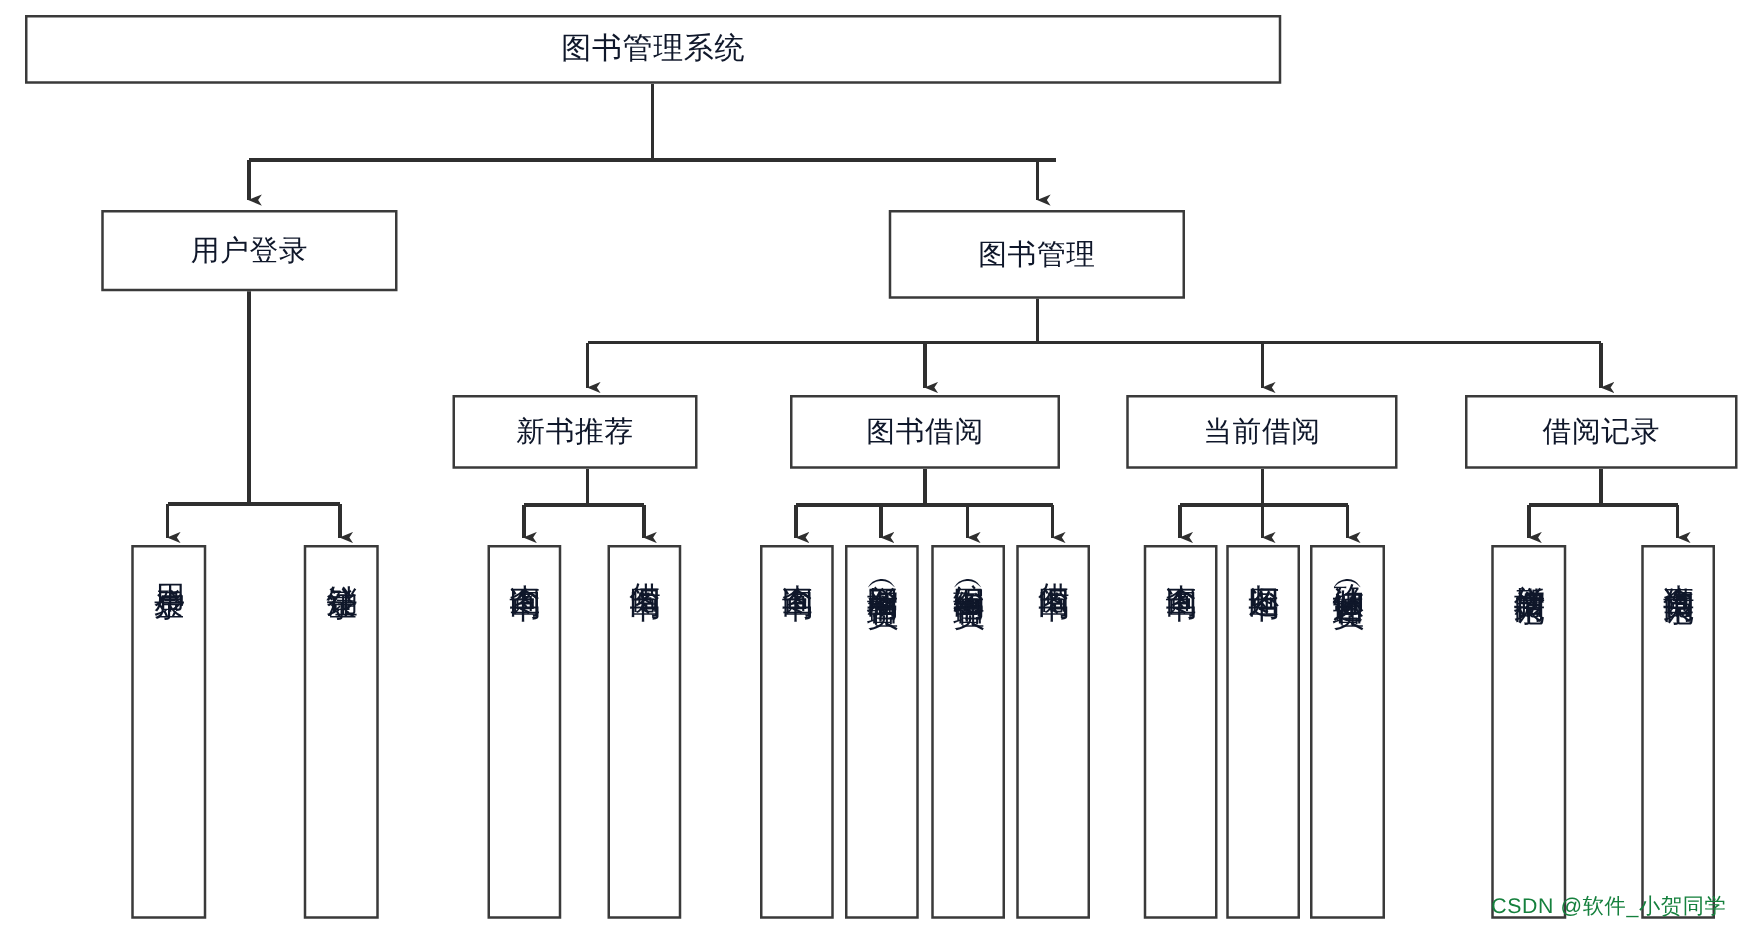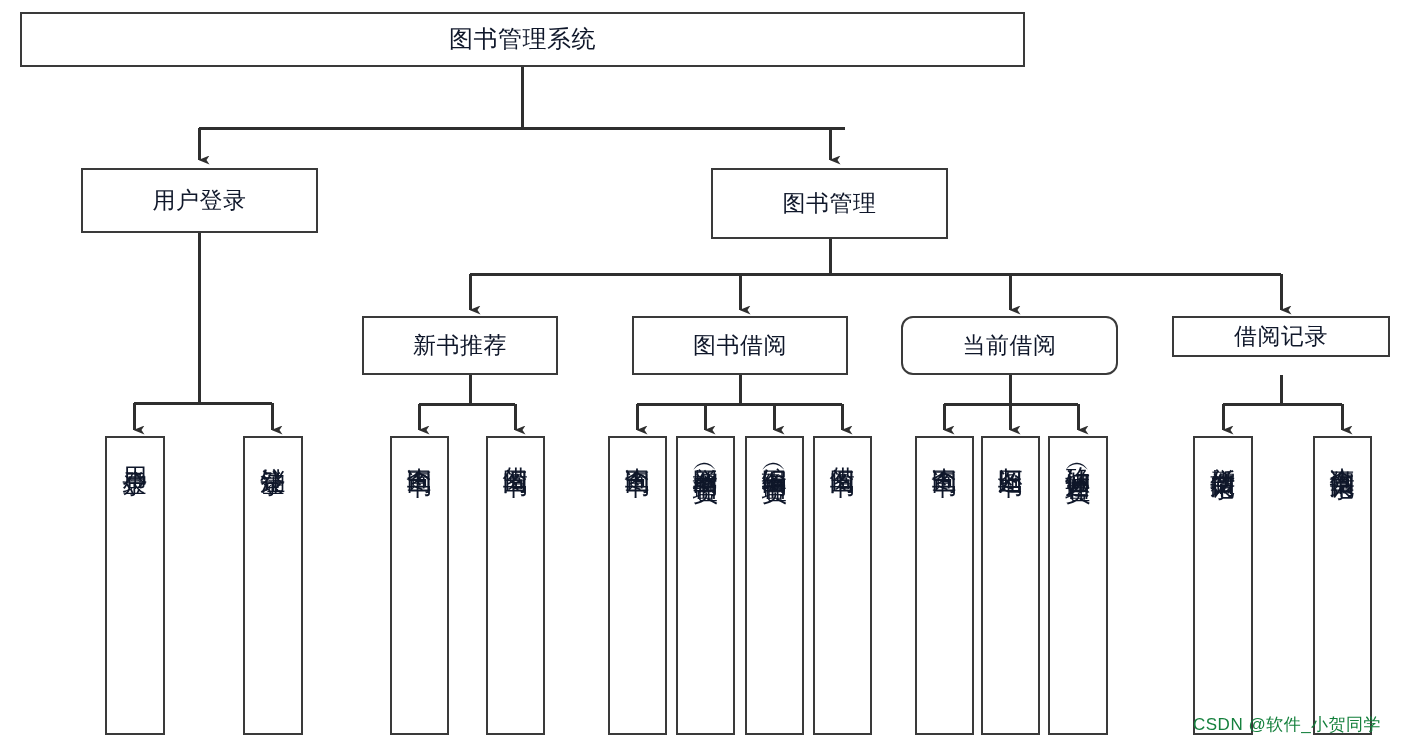--- a/index.html
+++ b/index.html
@@ -133,24 +133,24 @@
   <div class="node horiz" style="left:711px; top:168px; width:237px; height:71px;">
     <span class="label">图书管理</span>
   </div>
 
   <div class="node horiz" style="left:362px; top:316px; width:196px; height:59px;">
     <span class="label">新书推荐</span>
   </div>
   <div class="node horiz" style="left:632px; top:316px; width:216px; height:59px;">
     <span class="label">图书借阅</span>
   </div>
-  <div class="node horiz" style="left:901px; top:316px; width:217px; height:59px;border-radius:12px;">
+  <div class="node horiz" style="left:901px; top:316px; width:217px; height:59px;">
     <span class="label">当前借阅</span>
   </div>
-  <div class="node horiz" style="left:1172px; top:316px; width:218px; height:41px;">
+  <div class="node horiz" style="left:1172px; top:316px; width:218px; height:59px;">
     <span class="label">借阅记录</span>
   </div>
 
   <div class="node vert" style="left:105px; top:436px; width:60px; height:299px;">
     <span class="label">用户登录</span>
   </div>
   <div class="node vert" style="left:243px; top:436px; width:60px; height:299px;">
     <span class="label">注销登录</span>
   </div>
 

